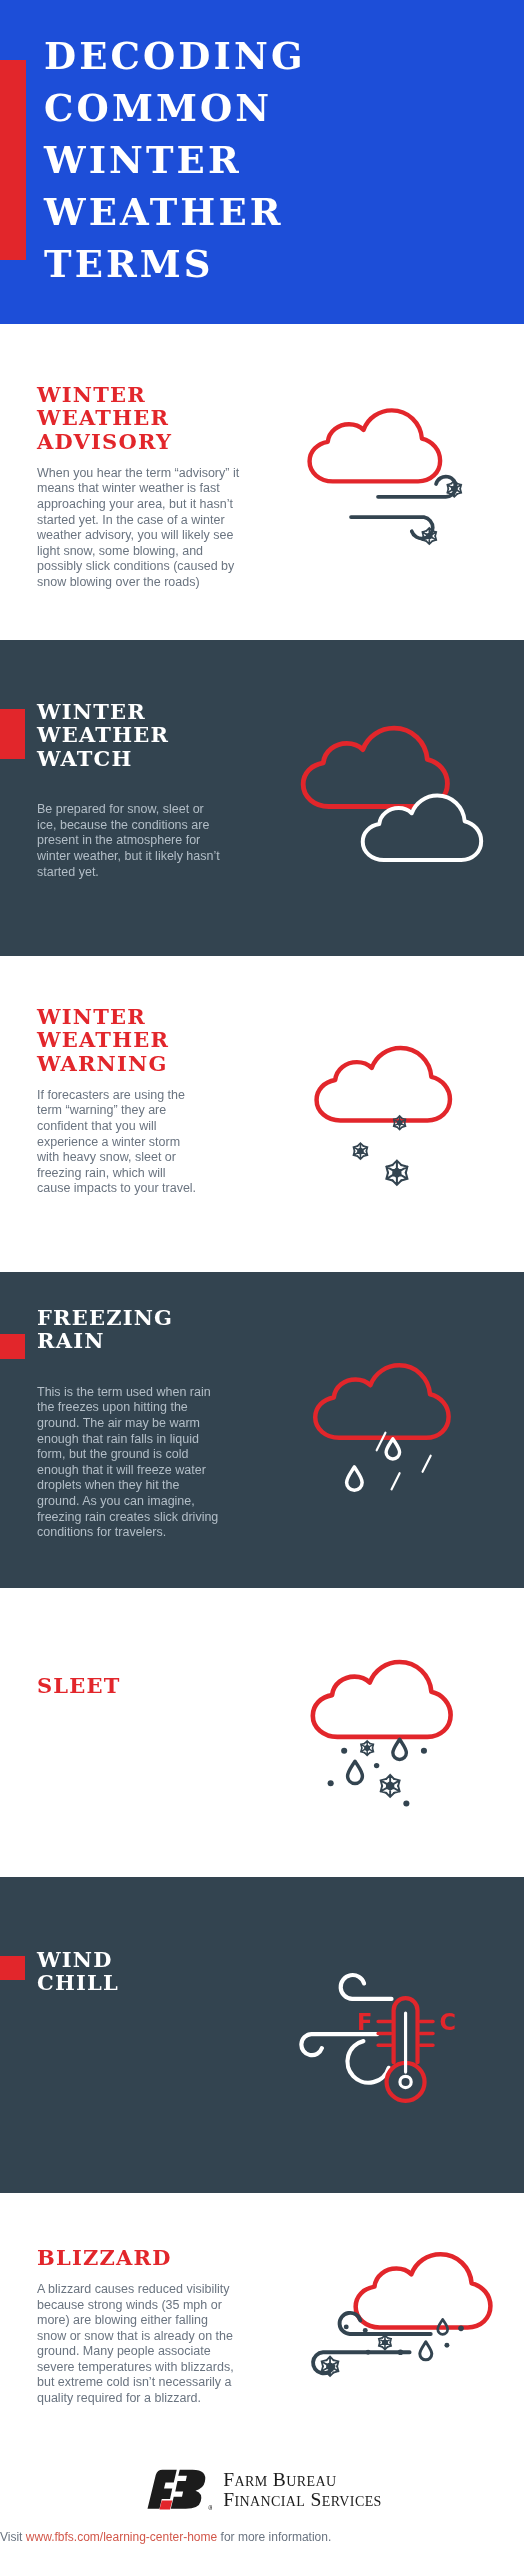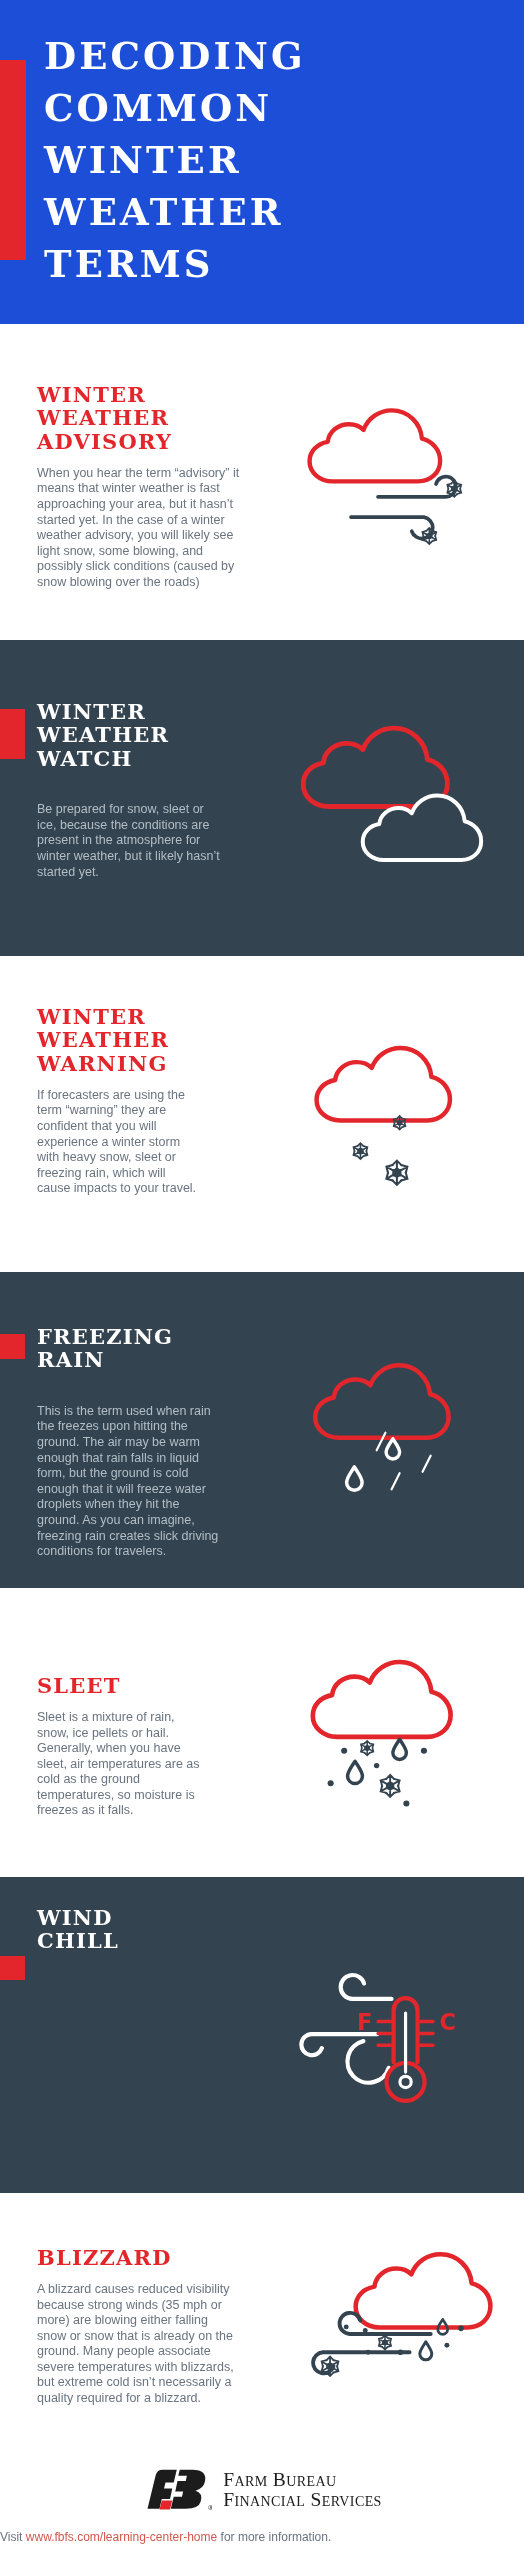--- a/index.html
+++ b/index.html
@@ -22,24 +22,24 @@
   .sec-body{margin:12.5px 0 0;font-size:12.5px;line-height:15.6px;color:#6a7480;}
   .sec.dark .sec-body{color:#b3bec7;margin-top:32px;}
   .icon-wrap{position:absolute;left:258px;top:0;width:267px;height:100%;
         display:flex;align-items:center;justify-content:center;}
   .accent{position:absolute;left:0;width:25px;background:#e2262b;}
   
   .s1{height:316px;} .s1 .text-col{padding-top:59px;} .s1 .sec-body{width:211px;}
   .s2{height:316px;} .s2 .text-col{padding-top:60px;} .s2 .sec-body{width:183px;}
   .s2 .accent{top:69px;height:50px;}
   .s3{height:316px;} .s3 .text-col{padding-top:49px;} .s3 .sec-body{width:160px;}
-  .s4{height:316px;} .s4 .text-col{padding-top:53px;} .s4 .sec-body{width:183px;}
+  .s4{height:316px;} .s4 .text-col{padding-top:34px;} .s4 .sec-body{width:183px;}
   .s4 .accent{top:62px;height:25px;}
   .s5{height:289px;} .s5 .text-col{padding-top:86px;} .s5 .sec-body{width:165px;}
-  .s6{height:316px;} .s6 .text-col{padding-top:29px;} .s6 .sec-body{width:167px;}
+  .s6{height:316px;} .s6 .text-col{padding-top:71px;} .s6 .sec-body{width:167px;}
   .s6 .accent{top:79px;height:24px;}
   .s7{height:382px;padding-left:42px;} .s7 .text-col{padding-top:53px;} .s7 .sec-body{width:201px;}
   .s7 .icon-wrap{height:265px;}
   
   .logo-row{position:absolute;top:275px;left:0;width:100%;display:flex;
         justify-content:center;align-items:center;gap:11px;}
   .brand{font-family:"Liberation Serif","DejaVu Serif",serif;font-variant:small-caps;
         font-size:19.5px;line-height:20px;color:#1c1c1c;letter-spacing:0.4px;}
   .visit{position:absolute;top:337px;left:0;width:100%;text-align:left;
         font-size:12px;color:#6a7480;}
@@ -144,21 +144,20 @@
         <path d="M128 150 L141 124" stroke="#ffffff" stroke-width="3.2" stroke-linecap="round"></path>
         <path d="M150 208 L162 184" stroke="#ffffff" stroke-width="3.2" stroke-linecap="round"></path>
         <path d="M196 182 L208 158" stroke="#ffffff" stroke-width="3.2" stroke-linecap="round"></path>
       </svg>
     </div>
   </section>
 
   <section class="sec light s5">
     <div class="text-col">
       <h2 class="sec-title">SLEET</h2>
-      <p class="sec-body">Sleet is a mixture of rain, snow, ice pellets or hail. Generally, when you have sleet, air temperatures are as cold as the ground temperatures, so moisture is freezes as it falls.</p>
     </div>
     <div class="icon-wrap">
       <svg width="203" height="169" viewBox="0 0 300 250" fill="none">
         <use href="#cloud" transform="translate(14,6) scale(0.98)" fill="none" stroke="#e2262b"></use>
         <use href="#flake" transform="translate(114,148) scale(0.9)" stroke="#334450" stroke-width="2.5"></use>
         <use href="#drop" transform="translate(162,150)" stroke="#334450" stroke-width="5"></use>
         <use href="#drop" transform="translate(96,184) scale(1.1)" stroke="#334450" stroke-width="4.6"></use>
         <use href="#flake" transform="translate(148,204) scale(1.35)" stroke="#334450" stroke-width="2.1"></use>
         <circle cx="80" cy="152" r="4.5" fill="#334450"></circle>
         <circle cx="198" cy="152" r="4.5" fill="#334450"></circle>

